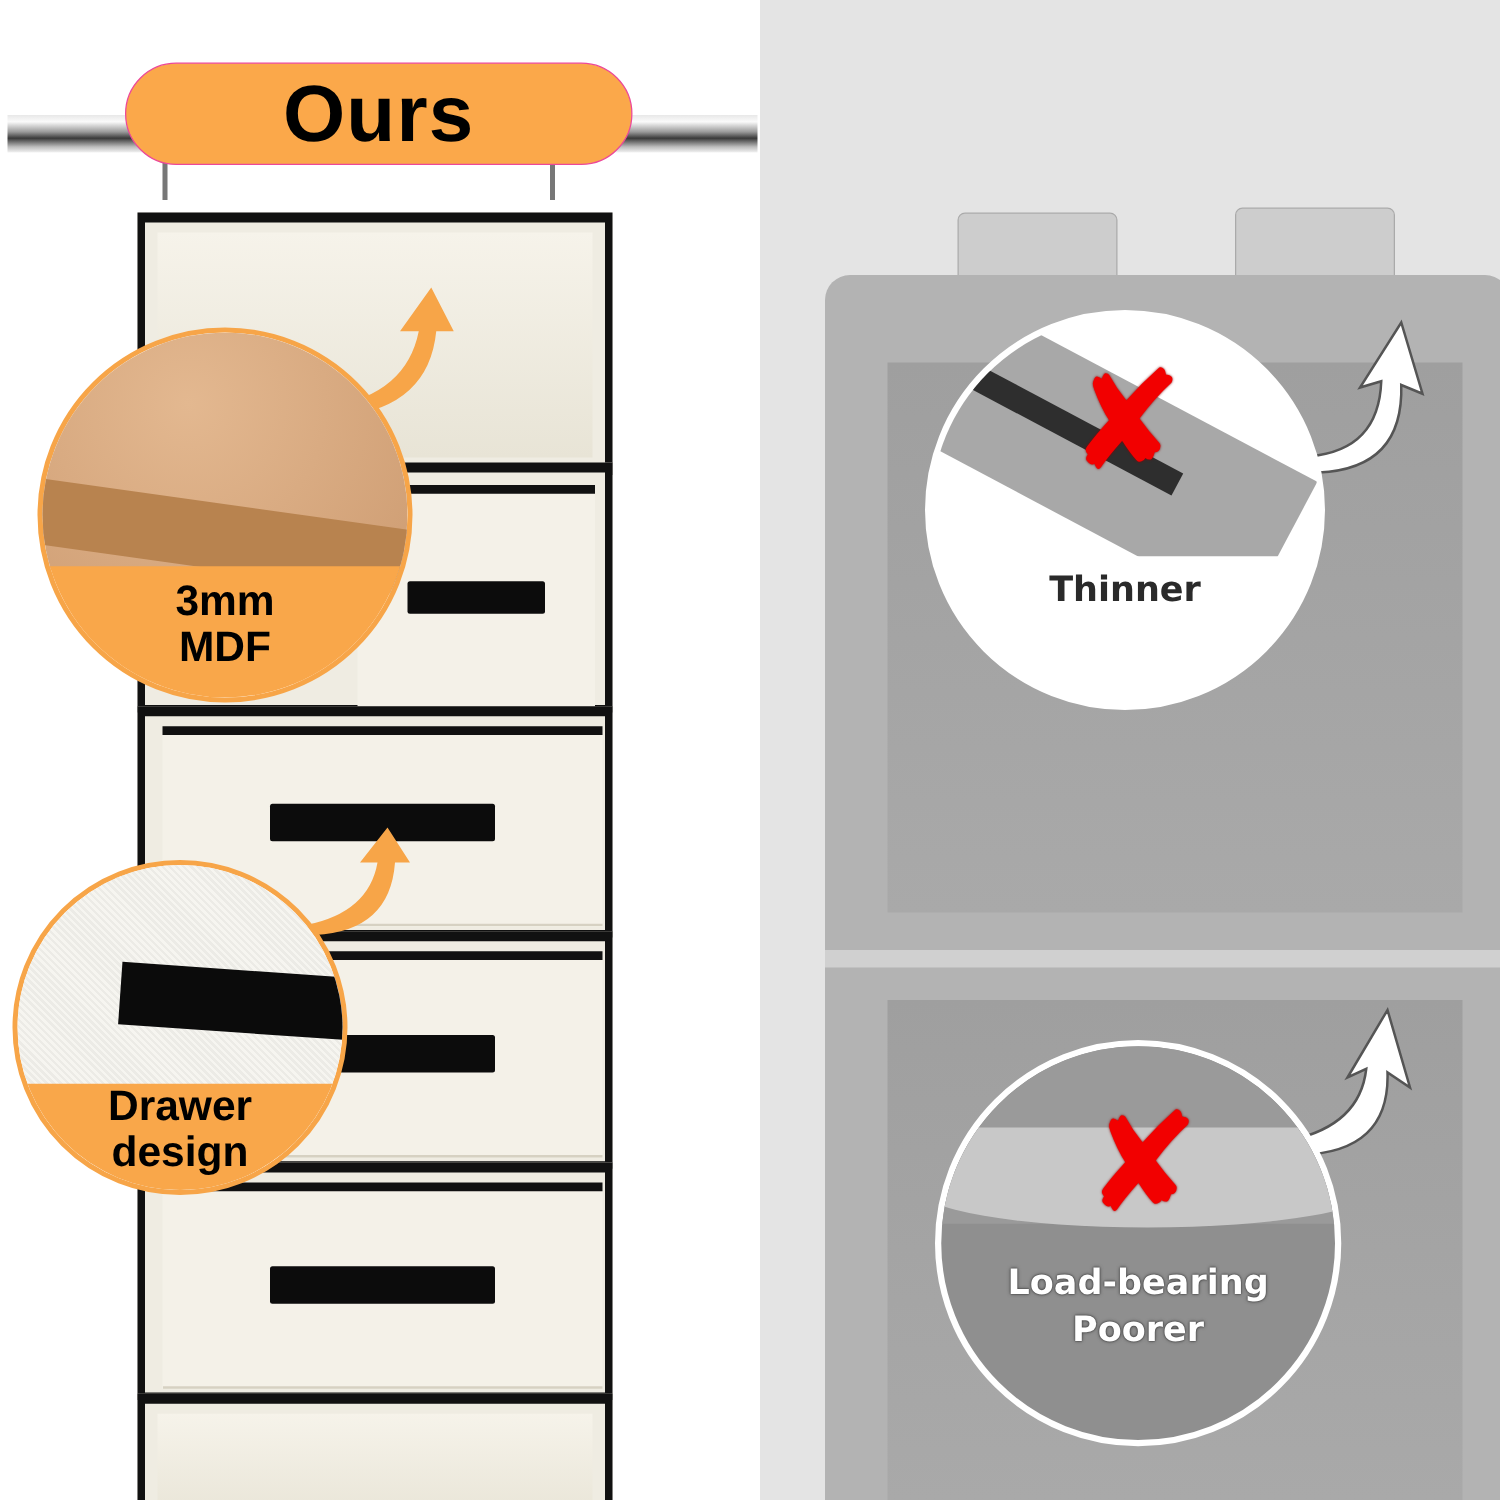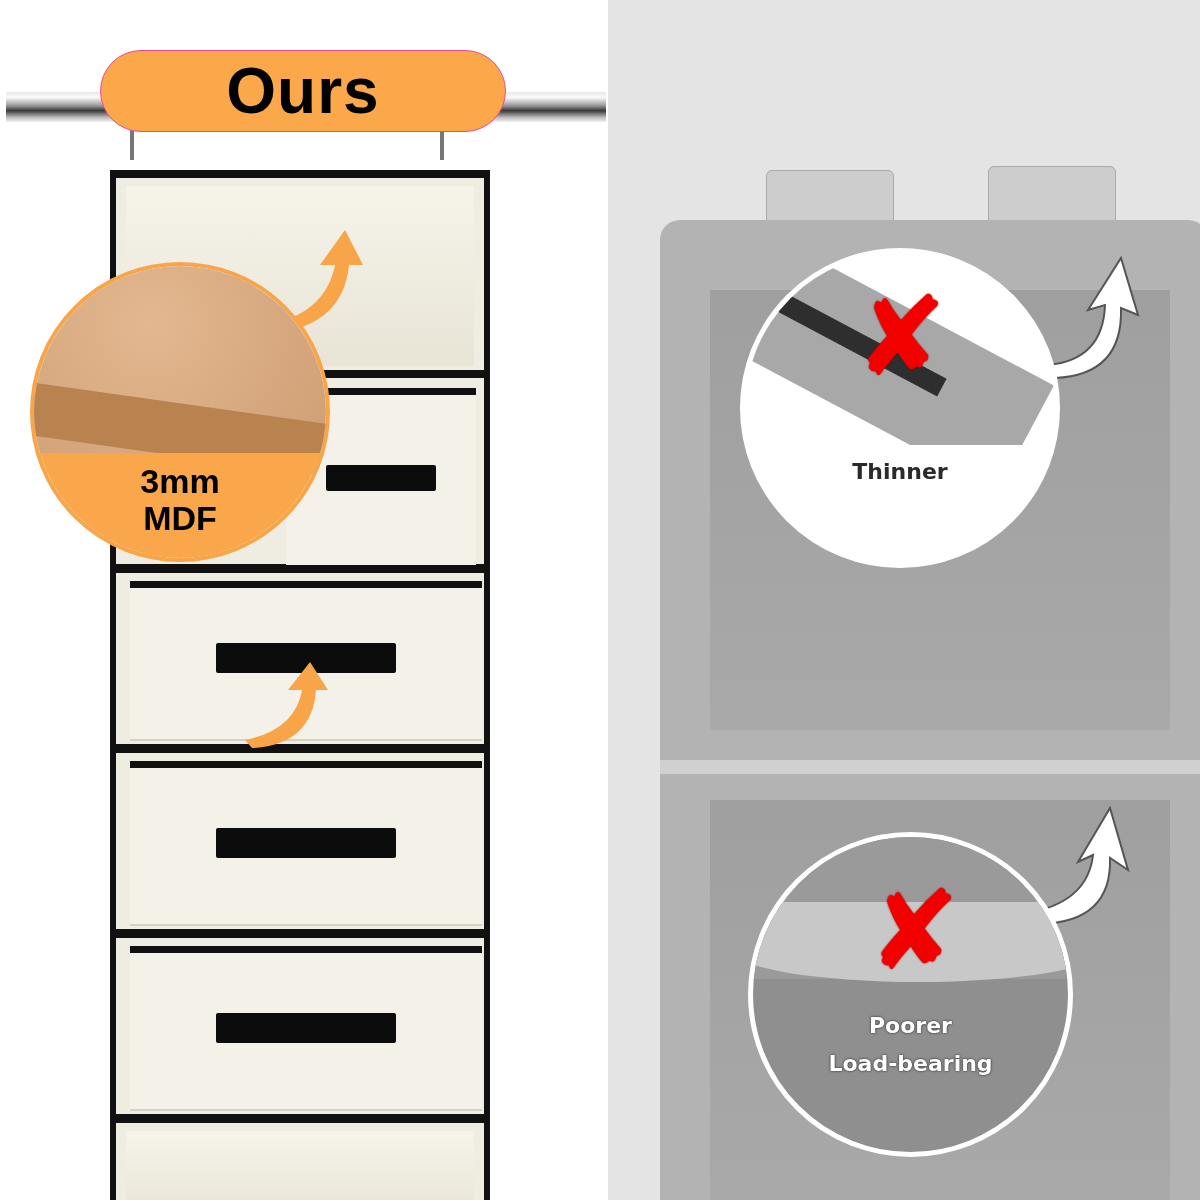--- a/index.html
+++ b/index.html
@@ -27,21 +27,21 @@
   .c-white{border:5px solid #fff}
   .mdf-top{position:absolute;left:0;top:0;width:100%;height:65%;background:radial-gradient(circle at 40% 30%,#e3b890,#cf9e74)}
   .mdf-edge{position:absolute;left:-10px;top:48%;width:120%;height:18%;background:#b8834f;transform:skewY(8deg)}
   .band{position:absolute;left:0;bottom:0;width:100%;background:#f9a74a;display:flex;flex-direction:column;align-items:center;justify-content:flex-start;color:#000;font-weight:bold;font-size:34px;line-height:37px}
   .fabric{position:absolute;inset:0;background:repeating-linear-gradient(45deg,#ecebe6 0 2px,#f6f5f0 2px 4px)}
   .strap{position:absolute;left:82px;top:84px;width:190px;height:50px;background:#0b0b0b;transform:rotate(4deg)}
   .arrow{position:absolute}
   .slab{position:absolute;left:-30px;top:48px;width:330px;height:120px;background:#a8a8a8;transform:rotate(28deg)}
   .slab-edge{position:absolute;left:18px;top:80px;width:190px;height:20px;background:#2e2e2e;transform:rotate(28deg)}
   .xmark{position:absolute;color:#f20000;font-weight:bold;text-shadow:0 0 2px #8b0000}
-  .ctext{position:absolute;left:0;width:100%;text-align:center;font-family:"DejaVu Sans",sans-serif;font-weight:bold;font-size:22px;line-height:38px}
+  .ctext{position:absolute;left:0;width:100%;text-align:center;font-family:"DejaVu Sans",sans-serif;font-weight:bold;font-size:28px;line-height:38px}
   .dark{color:#2a2a2a}
   .light{color:#fff;text-shadow:0 0 3px #444,0 0 1px #000}
   
   .rorg{position:absolute;left:40px;top:170px;width:560px;height:1040px}
   .tab{position:absolute;top:0;width:128px;height:90px;background:#cdcdcd;border-radius:6px 6px 0 0;border:1px solid #aaa}
   .rbox{position:absolute;left:12px;width:548px;background:#b3b3b3;border-radius:20px 20px 0 0}
   .rinner{position:absolute;background:linear-gradient(#9f9f9f,#a9a9a9)}
 </style>
 </head>
 <body>
@@ -89,20 +89,28 @@
     <div class="mdf-edge"></div>
     <div class="band" style="height:105px;padding-top:10px">
       <div>3mm</div>
       <div>MDF</div>
     </div>
   </div>
 
   <svg class="arrow" style="left:240px;top:660px" width="90" height="90" viewBox="0 0 90 90">
     <path d="M5 80 Q55 70 62 30 L48 30 L70 2 L88 30 L76 30 Q72 85 12 88 Z" fill="#f7a548"></path>
   </svg>
+  <div class="circle c-orange" style="left:10px;top:688px;width:268px;height:268px">
+    <div class="fabric"></div>
+    <div class="strap"></div>
+    <div class="band" style="height:85px;padding-top:0">
+      <div>Drawer</div>
+      <div>design</div>
+    </div>
+  </div>
 </div>
 
 <div class="right">
   <div class="rorg">
     <div class="tab" style="left:118px"></div>
     <div class="tab" style="left:340px;top:-4px"></div>
     <div class="rbox" style="top:50px;height:1000px">
       <div class="rinner" style="left:50px;top:70px;width:460px;height:440px"></div>
       <div style="position:absolute;left:0;top:540px;width:548px;height:14px;background:#d0d0d0"></div>
       <div class="rinner" style="left:50px;top:580px;width:460px;height:400px"></div>
@@ -125,17 +133,17 @@
   </div>
 
   <svg class="arrow" style="left:420px;top:800px" width="110" height="130" viewBox="0 0 110 130">
     <path d="M5 112 Q60 100 65 55 L50 62 L82 8 L100 70 L82 58 Q84 122 12 124 Z" fill="#fff" stroke="#555" stroke-width="2"></path>
   </svg>
   <div class="circle c-white" style="left:140px;top:832px;width:325px;height:325px;background:#8f8f8f">
     <div style="position:absolute;left:0;top:0;width:100%;height:45%;background:#9a9a9a"></div>
     <div style="position:absolute;left:-20px;top:65px;width:370px;height:80px;background:#c8c8c8;border-radius:0 0 50% 50%/0 0 40% 40%"></div>
     <div class="xmark" style="left:115px;top:30px;font-size:110px">✘</div>
     <div class="ctext light" style="top:170px">
+      <div>Load-bearing</div>
       <div>Poorer</div>
-      <div>Load-bearing</div>
     </div>
   </div>
 </div>
 
 </body></html>

